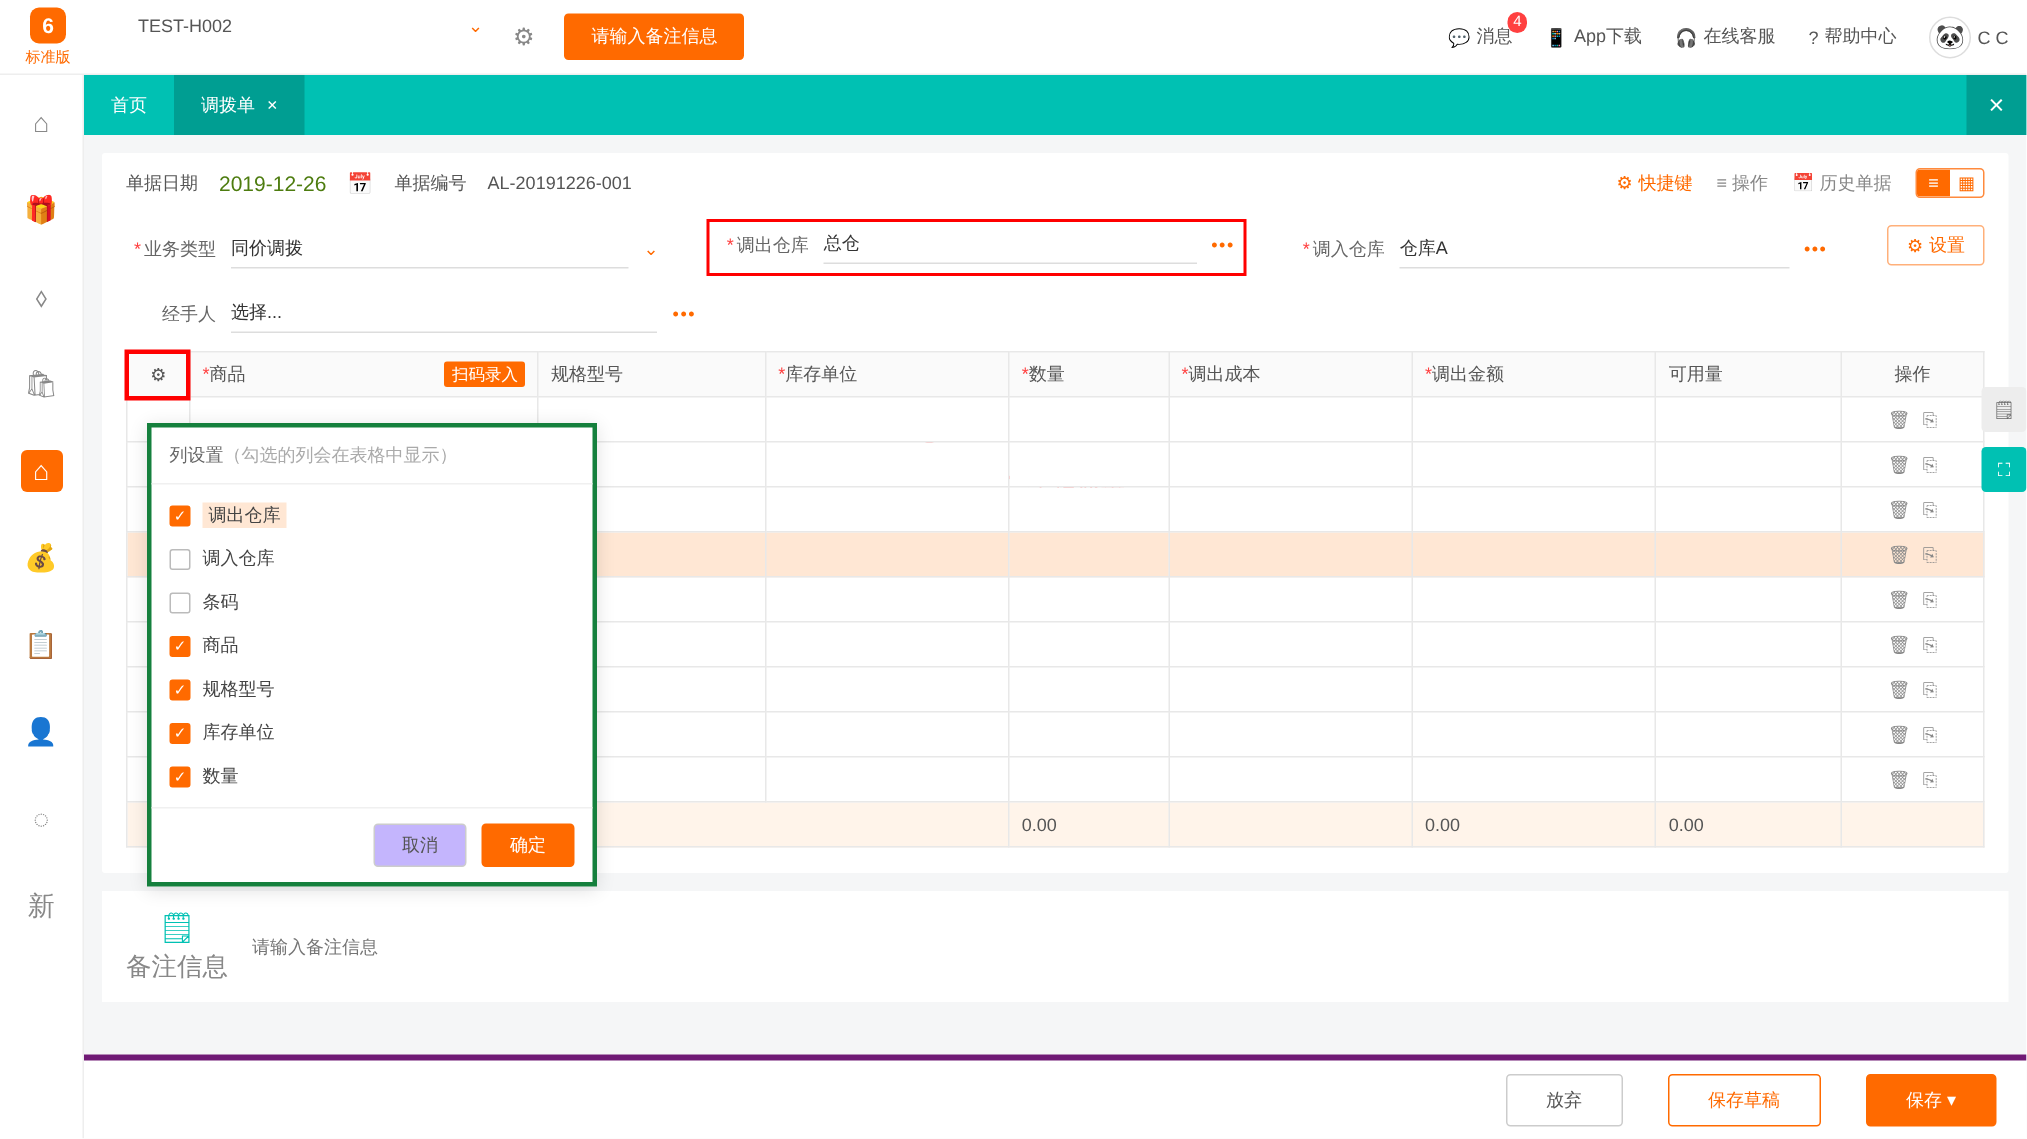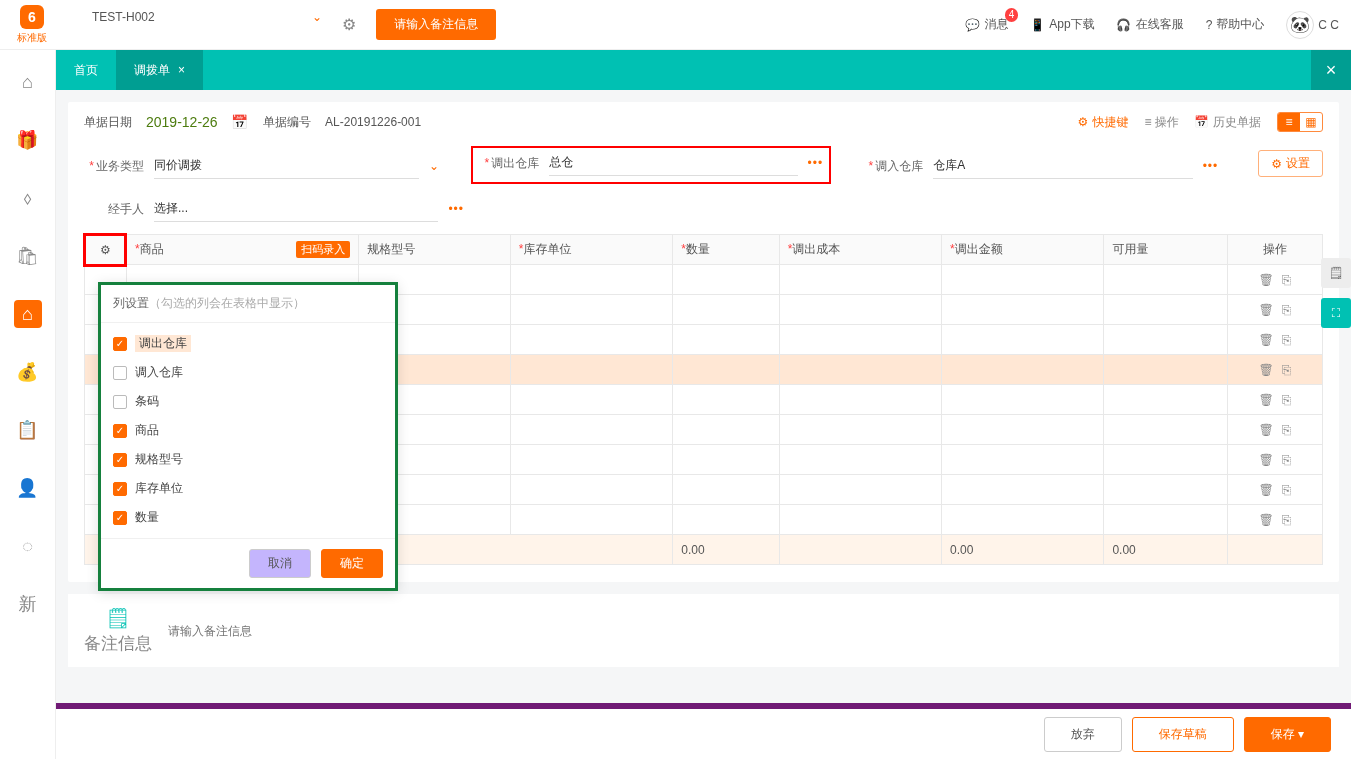--- a/index.html
+++ b/index.html
@@ -68,21 +68,21 @@
 .cb.on{background:#ff6a00;border-color:#ff6a00}
 .popup .pfoot{display:flex;justify-content:flex-end;gap:10px;padding:10px 12px;border-top:1px solid #f0f0f0}
 .btn{padding:5px 18px;border-radius:3px;border:1px solid #ccc;background:#c4b5fd;color:#555;cursor:pointer}
 .btn.pri{background:#ff6a00;border-color:#ff6a00;color:#fff}
 .arrow-svg{position:absolute;left:498px;top:168px;pointer-events:none}
 .anno-text{position:absolute;left:618px;top:214px;color:#ff0000;font-size:16px;pointer-events:none}
 .remark{background:#fff;margin-top:12px;display:flex;align-items:center;padding:12px 16px;gap:16px}
 .remark .ricon{color:#00c1b3;display:flex;flex-direction:column;align-items:center;gap:2px}
 .remark .rlbl{color:#888;font-size:17px}
 .remark input{flex:1;border:none;outline:none;color:#888}
-.footer{position:absolute;left:56px;right:0;bottom:0;height:56px;background:#fff;border-top:6px solid #701a75;display:flex;align-items:center;justify-content:flex-end;padding:0 20px;gap:10px}
+.footer{position:absolute;left:56px;right:0;bottom:0;height:56px;background:#fff;border-top:4px solid #701a75;display:flex;align-items:center;justify-content:flex-end;padding:0 20px;gap:30px}
 .fbtn{padding:8px 26px;border-radius:3px;border:1px solid #ccc;background:#fff;color:#555}
 .fbtn.outline{border-color:#ff6a00;color:#ff6a00}
 .fbtn.pri{background:#ff6a00;border-color:#ff6a00;color:#fff}
 .side-float{position:absolute;right:0;top:258px;display:flex;flex-direction:column;gap:10px}
 .side-float .sf{width:30px;height:30px;background:#ededed;display:flex;align-items:center;justify-content:center;color:#666;border-radius:3px}
 .side-float .sf.g{background:#00c1b3;color:#fff}
 .popup .plist::-webkit-scrollbar{width:14px}
 .popup .plist::-webkit-scrollbar-thumb{background:#ccc}
 .popup .plist::-webkit-scrollbar-track{background:#f0f0f0}
 </style>

